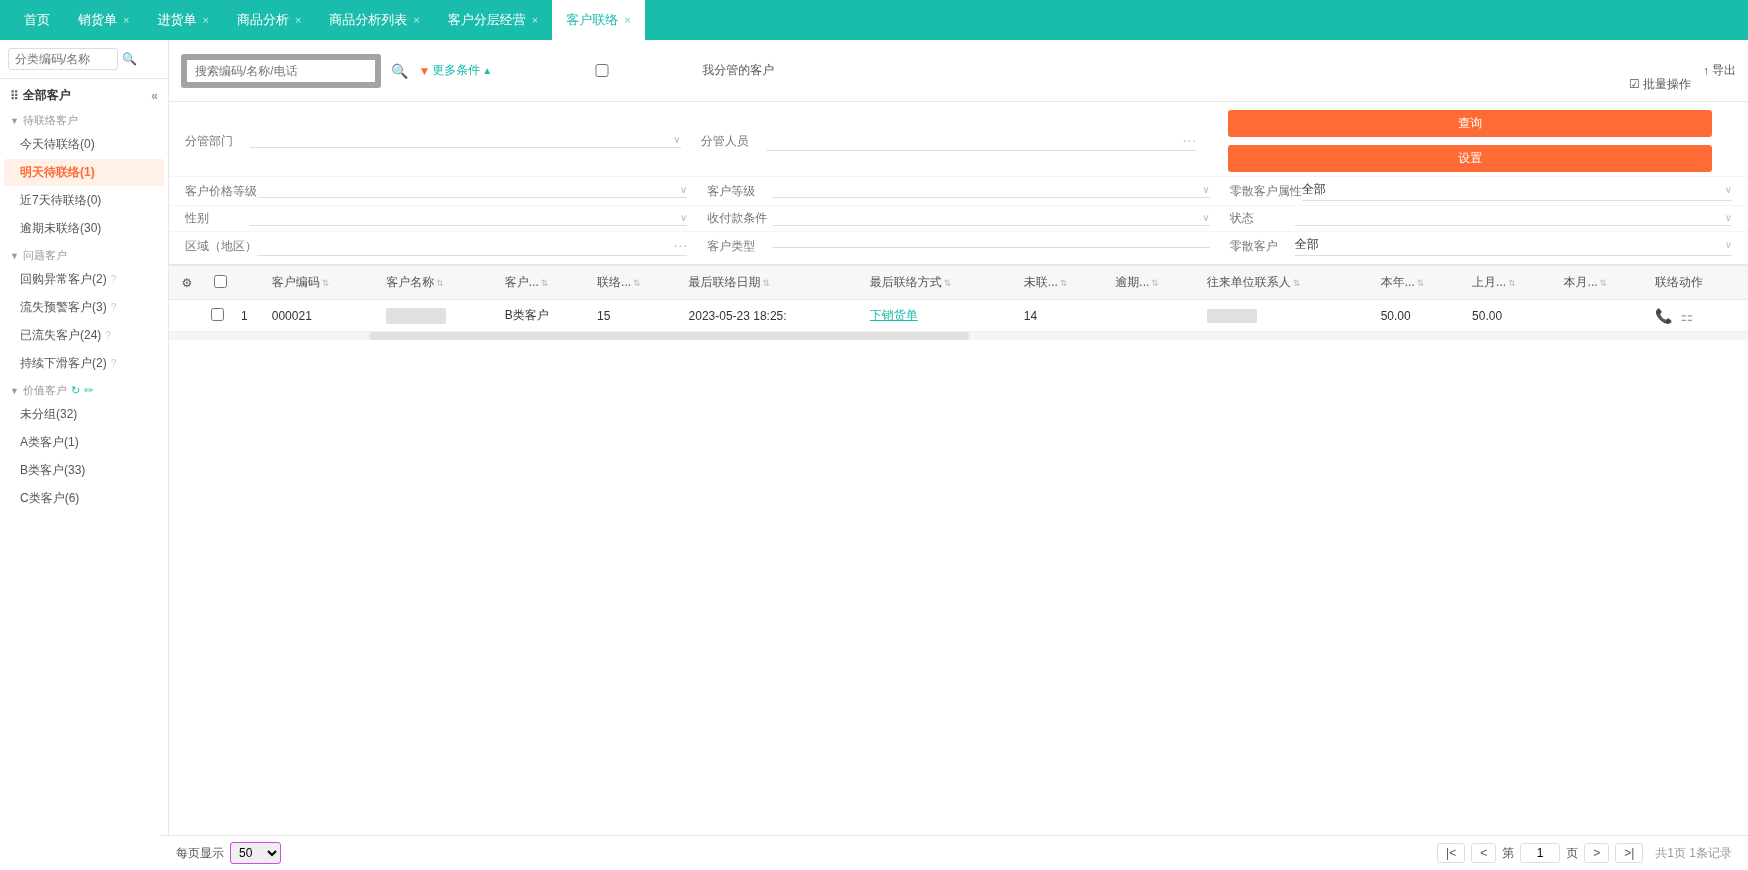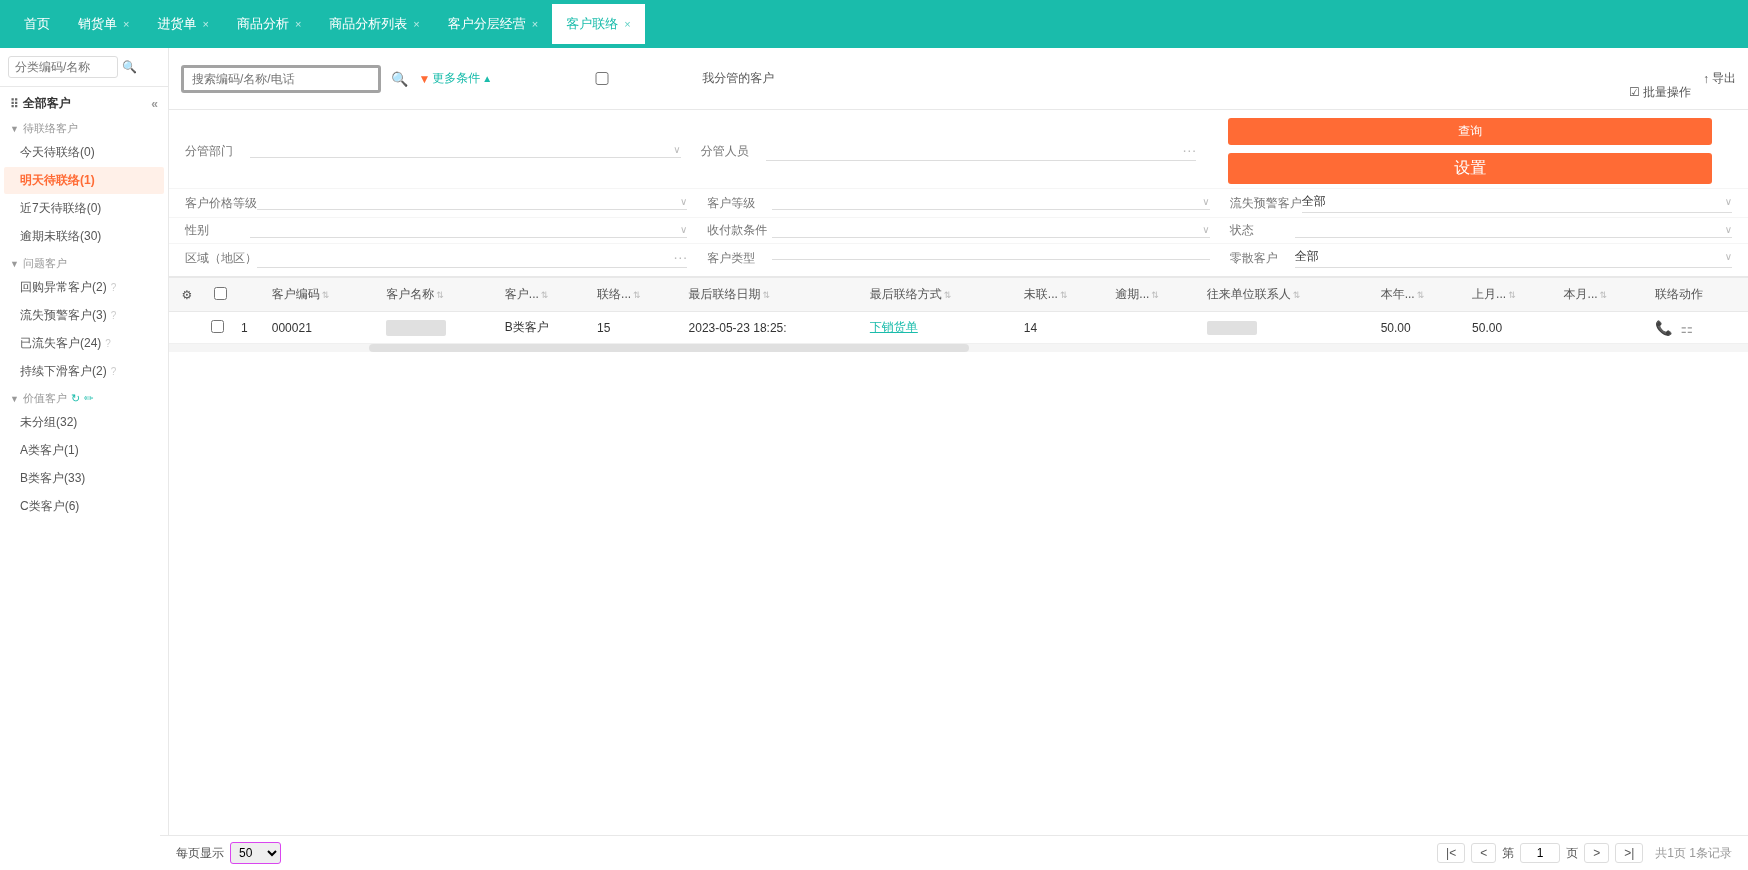--- a/index.html
+++ b/index.html
@@ -1,19 +1,19 @@
 <!DOCTYPE html>
 <html><head>
   <meta charset="utf-8">
   <style>
     * { margin: 0; padding: 0; box-sizing: border-box; }
     body { font-family: 'Microsoft YaHei', Arial, sans-serif; font-size: 12px; background: #f5f5f5; color: #333; width: 1748px; min-height: 870px; overflow-x: auto; }
 
     
-    .top-nav { display: flex; align-items: center; background: #1abcab; height: 48px; padding: 14px 10px; }
+    .top-nav { display: flex; align-items: center; background: #1abcab; height: 40px; padding: 14px 10px; }
     .top-nav .nav-item { color: #fff; padding: 0 14px; height: 40px; line-height: 40px; cursor: pointer; font-size: 13px; white-space: nowrap; }
     .top-nav .nav-item.active { background: #fff; color: #1abcab; }
     .top-nav .nav-item .close-x { margin-left: 6px; opacity: 0.7; font-size: 11px; }
 
     
     .main-layout { display: flex; height: calc(870px - 40px); }
 
     
     .sidebar { width: 169px; background: #fff; border-right: 1px solid #e8e8e8; overflow-y: auto; flex-shrink: 0; }
     .sidebar-search { display: flex; align-items: center; padding: 8px 8px; border-bottom: 1px solid #e8e8e8; }
@@ -29,30 +29,30 @@
 
     .sidebar-item { padding: 5px 10px 5px 16px; font-size: 12px; color: #555; cursor: pointer; border-radius: 2px; margin: 1px 4px; }
     .sidebar-item.active { background: #fff0e8; color: #ff6b35; font-weight: bold; }
     .sidebar-item .help-icon { margin-left: 4px; color: #ccc; font-size: 10px; }
 
     
     .content-area { flex: 1; display: flex; flex-direction: column; overflow: hidden; }
 
     
     .search-bar { display: flex; align-items: center; padding: 8px 12px; background: #fff; border-bottom: 1px solid #e8e8e8; gap: 10px; }
-    .search-bar input { border: 3px solid #a3a3a3; border-radius: 3px; padding: 4px 8px; font-size: 12px; width: 200px; outline: none; color: #999; }
+    .search-bar input { border: 6px solid #a3a3a3; border-radius: 3px; padding: 4px 8px; font-size: 12px; width: 200px; outline: none; color: #999; }
     .search-bar .search-btn { color: #1abcab; cursor: pointer; font-size: 14px; }
     .search-bar .more-conditions { color: #1abcab; cursor: pointer; font-size: 12px; display: flex; align-items: center; gap: 2px; }
     .search-bar .my-customers { display: flex; align-items: center; color: #555; font-size: 12px; cursor: pointer; }
     .search-bar .right-actions { margin-left: auto; display: flex; align-items: center; gap: 12px; }
     .search-bar .batch-op { color: #555; font-size: 12px; cursor: pointer; margin-top: 28px; }
     .search-bar .export-btn { color: #555; font-size: 12px; cursor: pointer; display: flex; align-items: center; gap: 3px; }
 
     .query-btn { background: #ff6b35; color: #fff; border: none; border-radius: 3px; padding: 5px 16px; font-size: 12px; cursor: pointer; white-space: nowrap; }
-    .reset-btn { background: #ff6b35; color: #fff; border: none; border-radius: 3px; padding: 5px 16px; font-size: 16px; cursor: pointer; white-space: nowrap; margin-top: 4px; }
+    .reset-btn { background: #ff6b35; color: #fff; border: none; border-radius: 3px; padding: 5px 16px; font-size: 12px; cursor: pointer; white-space: nowrap; margin-top: 4px; }
     .filter-actions { display: flex; flex-direction: column; gap: 4px; margin-left: 12px; }
 
     
     .table-area { flex: 1; overflow: auto; background: #fff; padding: 0 0 40px 0; }
     .data-table { width: 100%; border-collapse: collapse; font-size: 12px; }
     .data-table th { background: #f7f7f7; border-bottom: 1px solid #e8e8e8; border-top: 1px solid #e8e8e8; padding: 8px 6px; text-align: left; white-space: nowrap; color: #555; font-weight: normal; position: sticky; top: 0; z-index: 1; }
     .data-table td { border-bottom: 1px solid #f0f0f0; padding: 7px 6px; color: #333; white-space: nowrap; }
     .data-table .col-settings { width: 36px; text-align: center; }
     .data-table .col-check { width: 30px; text-align: center; }
     .data-table .link-text { color: #1abcab; text-decoration: underline; cursor: pointer; }
@@ -209,21 +209,21 @@
           </div>
         </div>
         <div class="f-item">
           <span class="f-label">客户等级</span>
           <div class="f-input-wrap">
             <span class="f-input-text"></span>
             <span class="f-arrow">∨</span>
           </div>
         </div>
         <div class="f-item">
-          <span class="f-label">流失预警客户</span>
+          <span class="f-label">零散客户属性</span>
           <div class="f-input-wrap">
             <span class="f-value">全部</span>
             <span style="flex:1"></span>
             <span class="f-arrow">∨</span>
           </div>
         </div>
       </div>
 
       <div style="display:grid;grid-template-columns:1fr 1fr 1fr;gap:0 20px;padding:4px 16px;align-items:center;background:#fff;border-bottom:1px solid #f5f5f5;">
         <div class="f-item">

